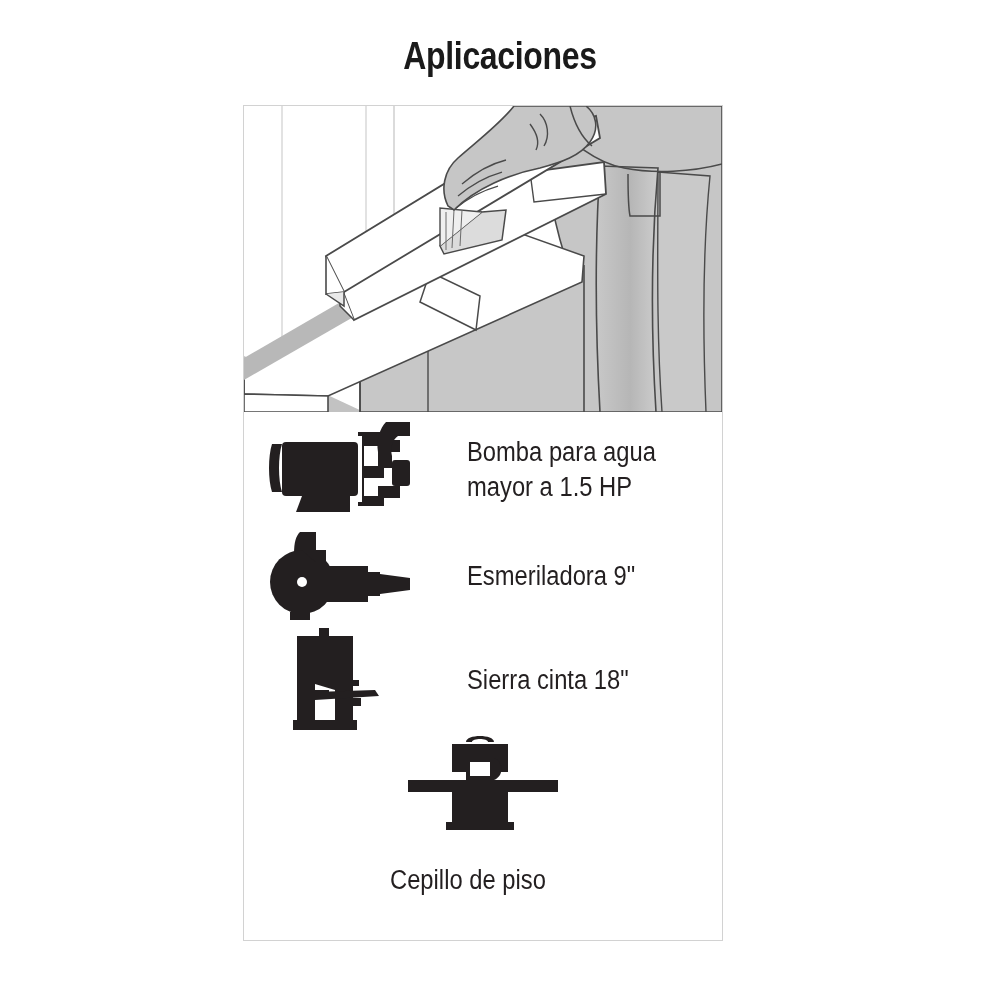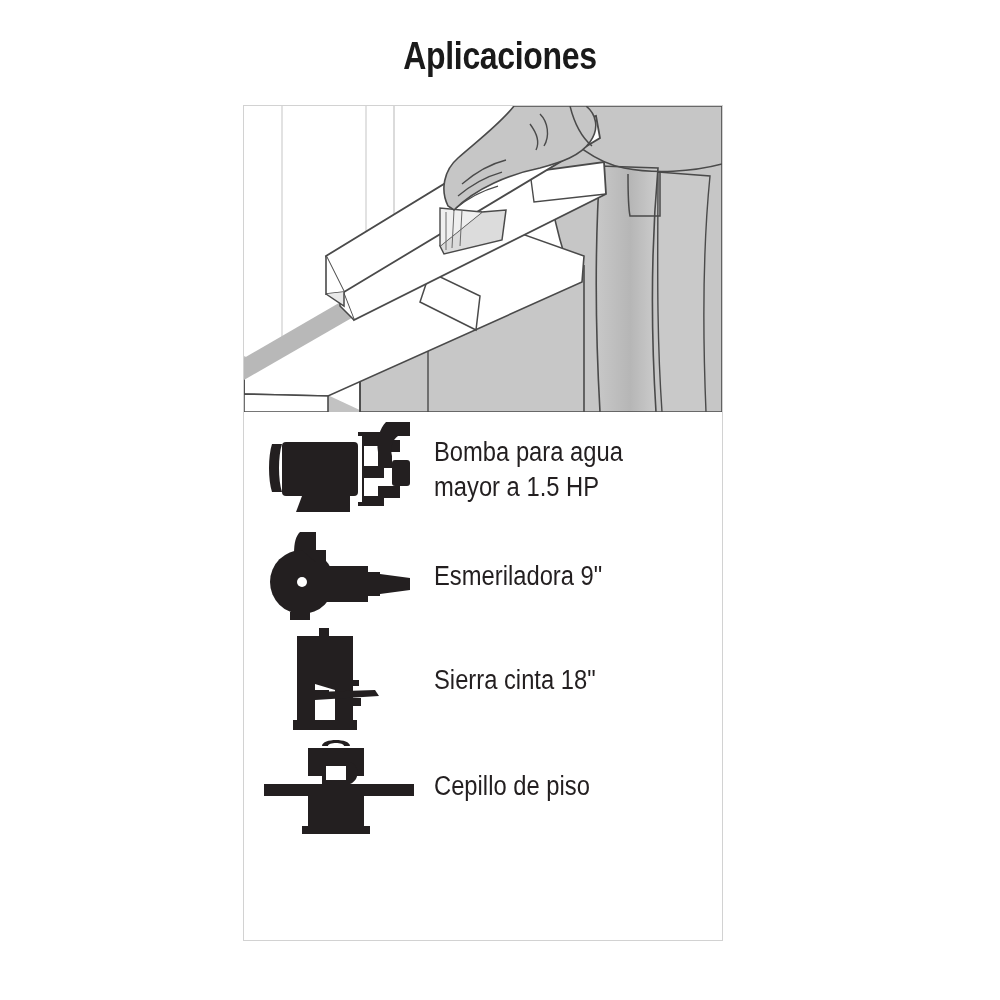--- a/index.html
+++ b/index.html
@@ -62,25 +62,26 @@
     top: 308px;
     width: 478px;
     height: 526px;
   }
   .app-row {
     position: absolute;
     left: 0;
     width: 478px;
     display: flex;
     align-items: center;
+    gap: 33px;
   }
   .app-row-0 { top: 0px;   height: 112px; }
   .app-row-1 { top: 112px; height: 100px; }
   .app-row-2 { top: 212px; height: 108px; }
-  .app-row-3 { top: 320px; height: 104px; }
+  .app-row-3 { top: 320px; height: 104px; flex-direction: column; }
   .app-row-4 { top: 424px; height: 102px; }
 
   .app-icon {
     width: 190px;
     min-width: 190px;
     height: 100%;
     display: flex;
     align-items: center;
     justify-content: center;
   }

